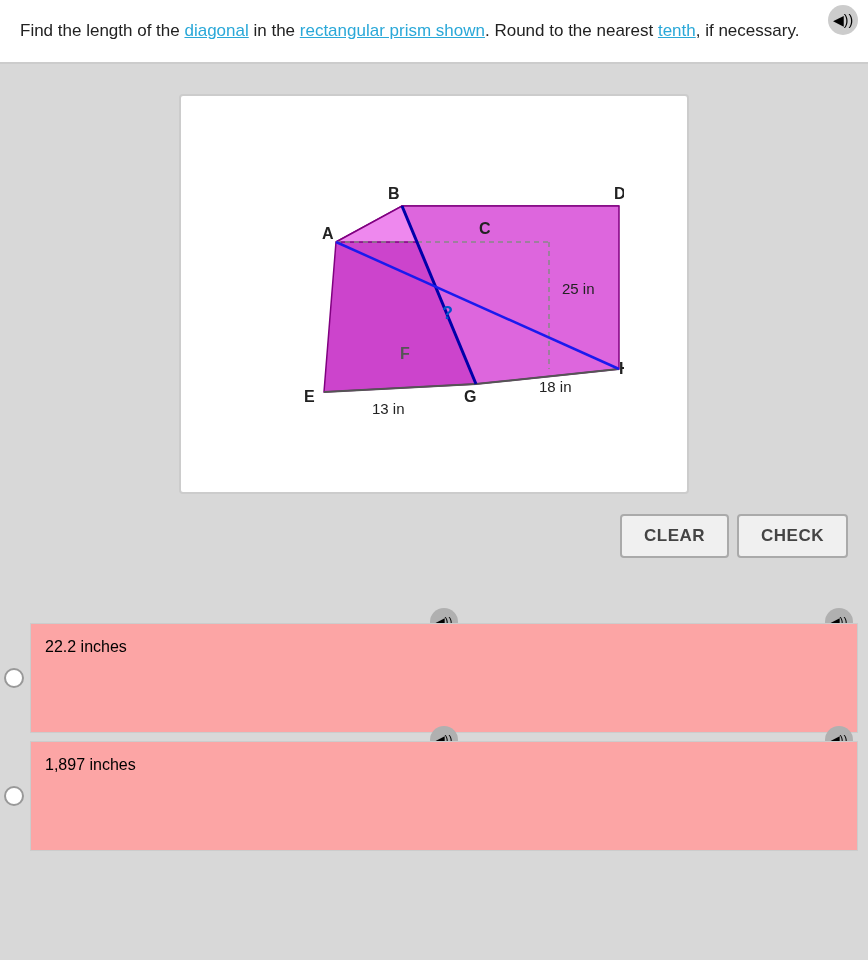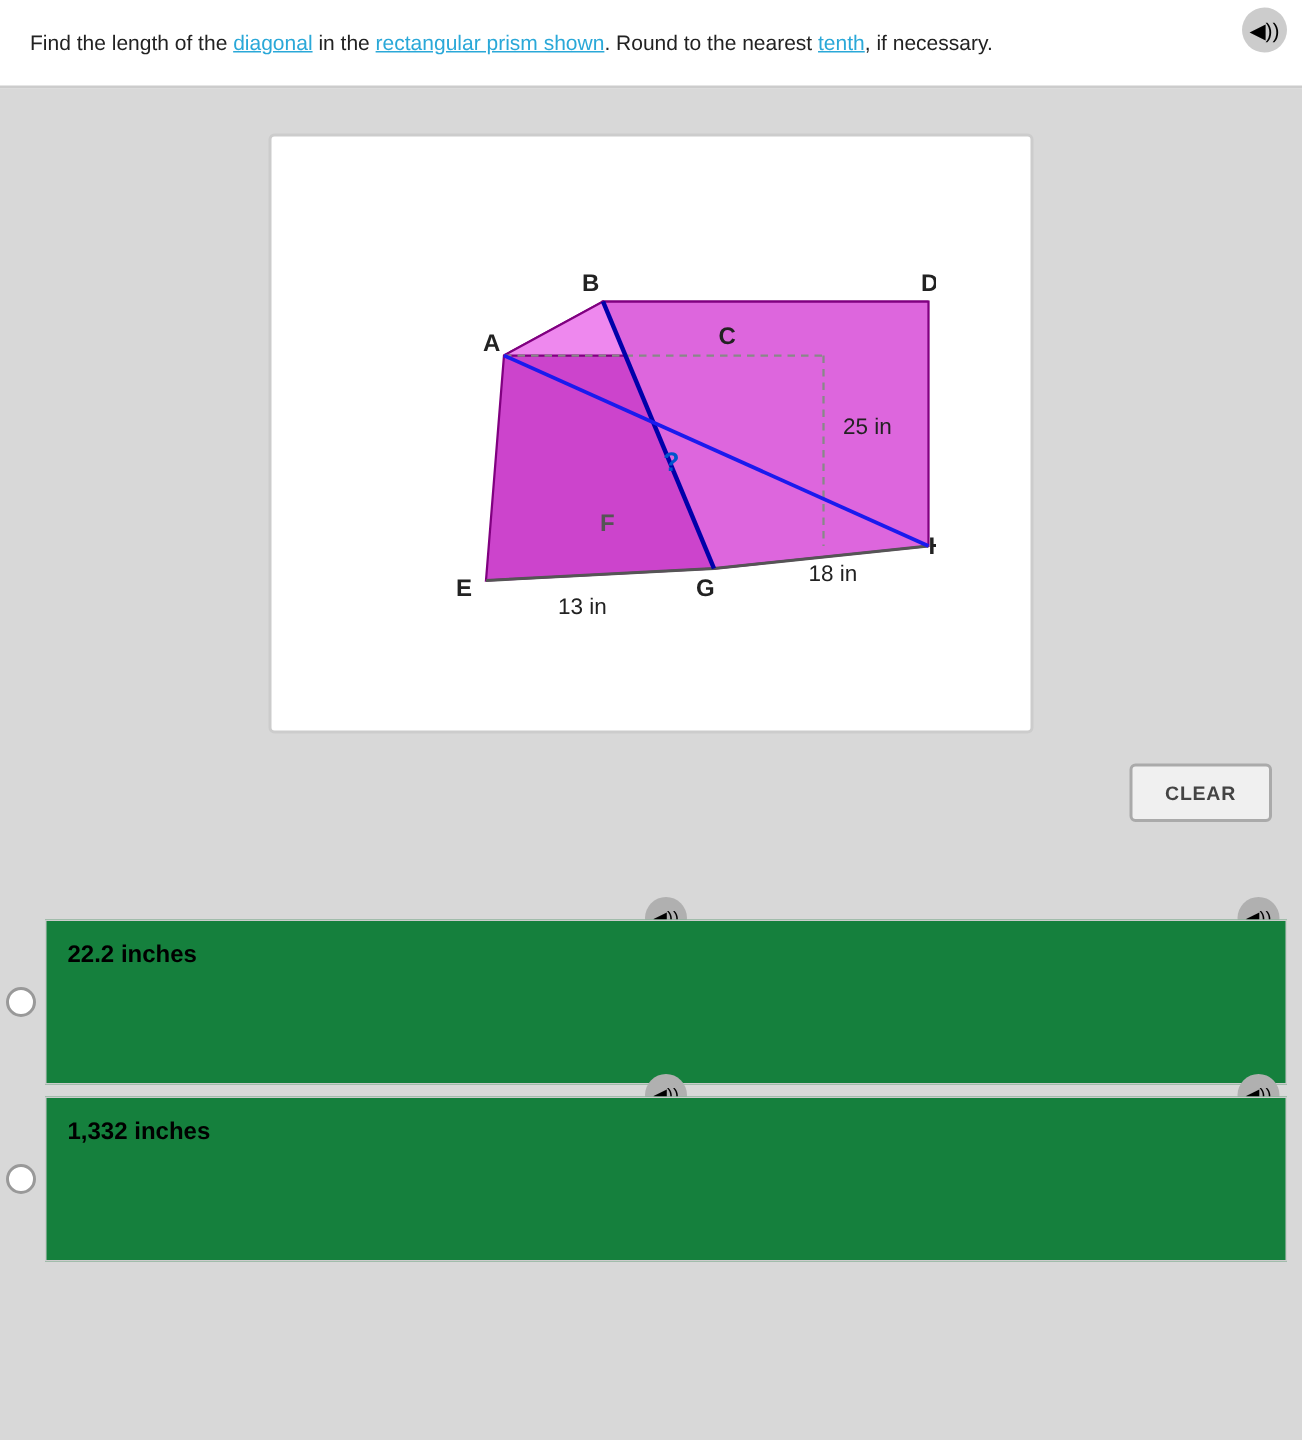--- a/index.html
+++ b/index.html
@@ -14,21 +14,21 @@
 
     
     .question-area {
       background: white;
       padding: 18px 20px 18px 20px;
       border-bottom: 2px solid #ccc;
       position: relative;
       z-index: 10;
     }
     .question-text {
-      font-size: 14px;
+      font-size: 17px;
       line-height: 1.5;
       color: #222;
     }
     .question-text a {
       color: #2aa8d8;
       text-decoration: underline;
     }
 
     
     .main-content {
@@ -63,21 +63,21 @@
       display: flex;
       justify-content: flex-end;
       padding: 0 20px 15px 0;
       gap: 8px;
     }
     .btn-clear, .btn-check {
       border: 2px solid #aaa;
       background: #f0f0f0;
       border-radius: 4px;
       padding: 10px 22px;
-      font-size: 13px;
+      font-size: 17px;
       font-weight: bold;
       color: #444;
       cursor: pointer;
       letter-spacing: 0.5px;
     }
     .btn-check {
       
     }
 
     
@@ -106,26 +106,25 @@
 
     .opt-row {
       display: flex;
       gap: 4px;
       position: relative;
       margin-top: 20px;
     }
 
     .opt-card {
       flex: 1;
-      background: #15803d;
+      background: #fca5a5;
       border: 1px solid #ccc;
       padding: 14px 14px 35px 14px;
       min-height: 110px;
       position: relative;
-      font-weight: bold;
     }
 
     .opt-radio {
       position: absolute;
       left: -26px;
       top: 50%;
       transform: translateY(-50%);
       width: 20px;
       height: 20px;
       border-radius: 50%;
@@ -202,20 +201,21 @@
       <text x="318" y="170" font-size="15" fill="#222">25 in</text>
 
       <text x="295" y="268" font-size="15" fill="#222">18 in</text>
 
       <text x="128" y="290" font-size="15" fill="#222">13 in</text>
     </svg>
   </div>
 
   <div class="buttons-row">
     <button class="btn-clear">CLEAR</button>
+    <button class="btn-check">CHECK</button>
   </div>
 
   <div class="options-outer">
 
     <div class="opt-row">
 
       <div class="opt-spk" style="left: calc(50% - 14px); top: -15px;">◀))</div>
       <div class="opt-spk" style="right: 5px; top: -15px;">◀))</div>
 
       <div style="position:relative; flex:1;">
@@ -227,20 +227,20 @@
 
     </div>
 
     <div class="opt-row" style="margin-top: 4px;">
       <div class="opt-spk" style="left: calc(50% - 14px); top: -15px;">◀))</div>
       <div class="opt-spk" style="right: 5px; top: -15px;">◀))</div>
 
       <div style="position:relative; flex:1;">
         <div class="opt-radio"></div>
         <div class="opt-card">
-          <span class="option-label">1,332 inches</span>
+          <span class="option-label">1,897 inches</span>
         </div>
       </div>
 
     </div>
   </div>
 
 </div>
 
 </body></html>

